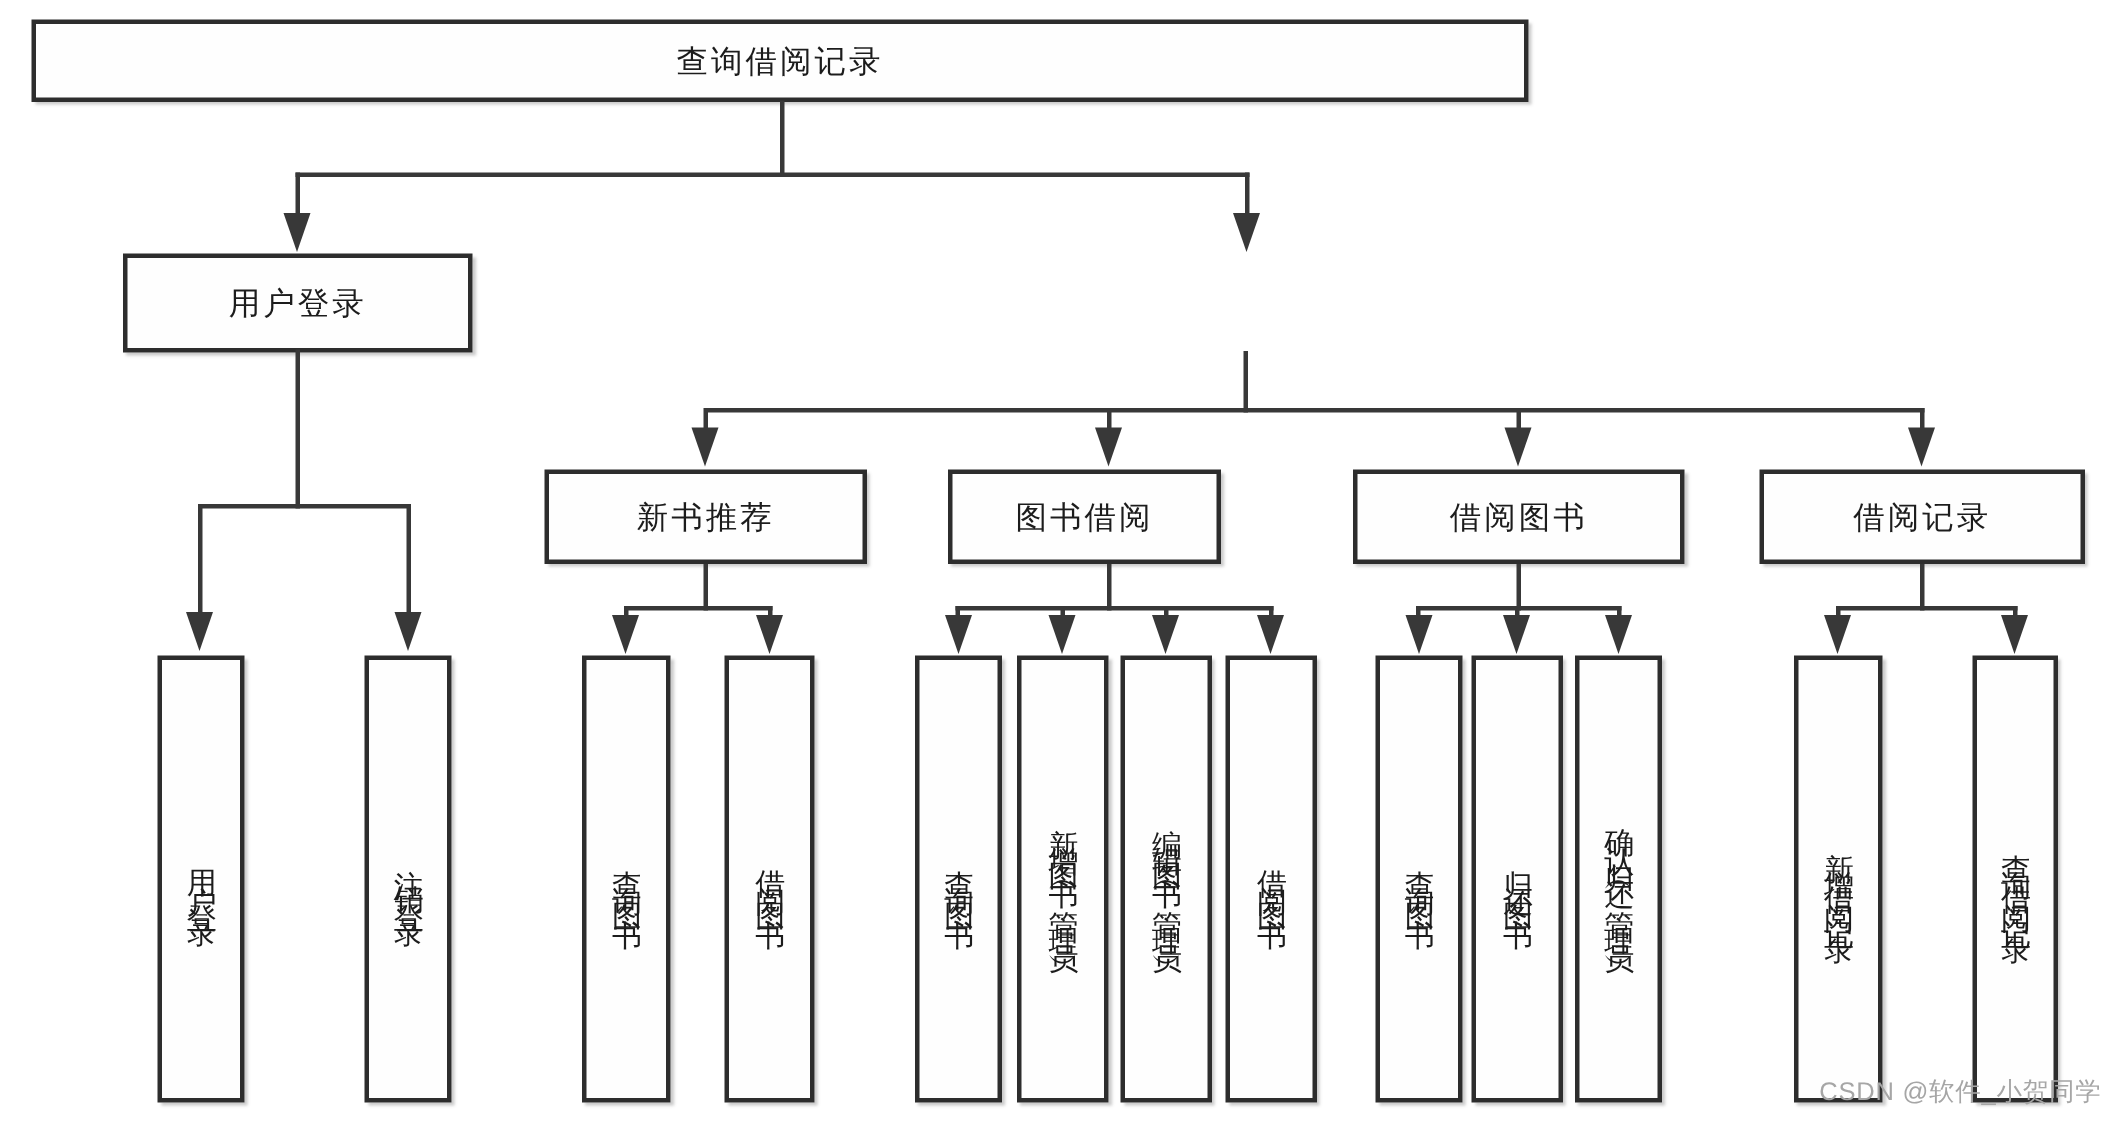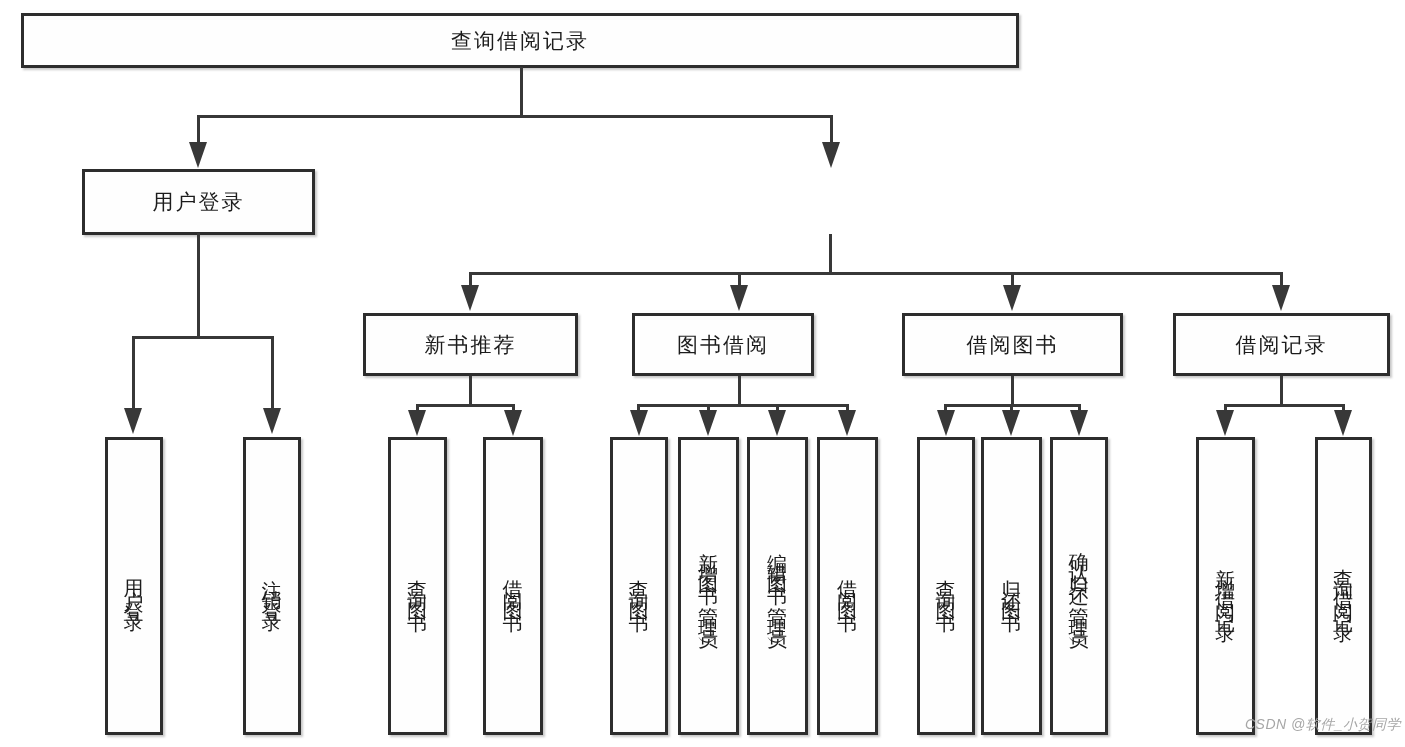--- a/index.html
+++ b/index.html
@@ -48,24 +48,23 @@
     height: 0;
     border-left: 9px solid transparent;
     border-right: 9px solid transparent;
     border-top: 26px solid #383838;
   }
 
   .watermark {
     position: absolute;
     top: 716px;
     right: 4px;
-    font-size: 14px;
+    font-size: 17px;
     letter-spacing: 0.5px;
     color: #a6a6a6;
-    font-style: italic;
   }
 </style>
 </head>
 <body>
 
 <div class="canvas">
 
   <div class="box h" style="left:21px; top:13px; width:998px; height:55px;">查询借阅记录</div>
 
   <div class="box h" style="left:82px; top:169px; width:233px; height:66px;">用户登录</div>

